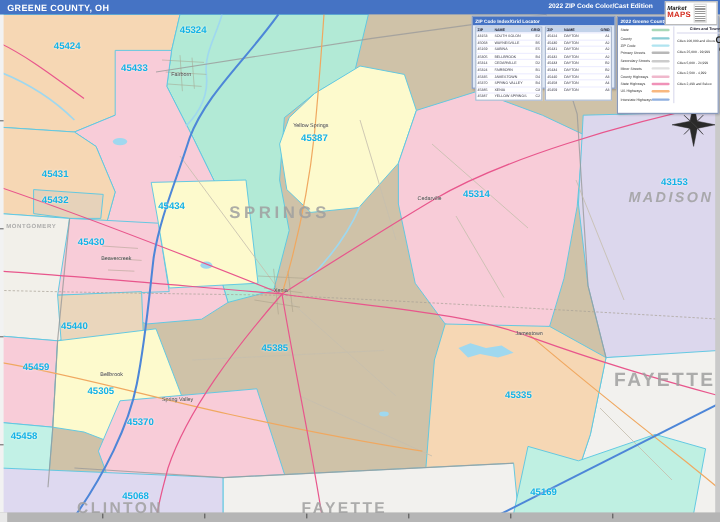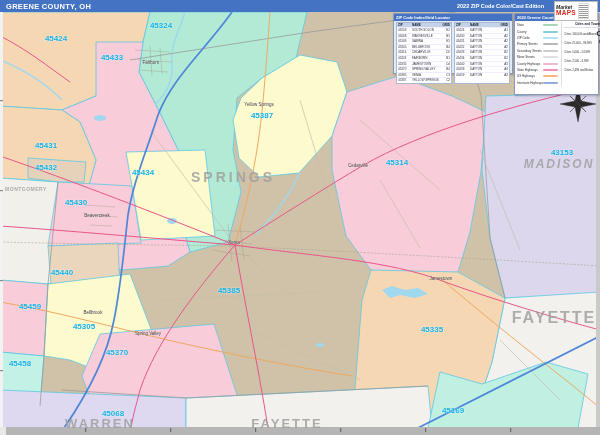--- a/index.html
+++ b/index.html
@@ -182,21 +182,21 @@
 
   <div class="lbl-layer">
     <div>
 
         <div class="county-label" style="left: 233px; top: 177px; font-size: 14px; letter-spacing: 3px;">SPRINGS</div>
 
         <div class="county-label" style="left: 559px; top: 164px; font-size: 12px; letter-spacing: 2px; font-style: italic;">MADISON</div>
 
         <div class="county-label" style="left: 554px; top: 318px; font-size: 16px; letter-spacing: 2px;">FAYETTE</div>
 
-        <div class="county-label" style="left: 100px; top: 423px; font-size: 13px; letter-spacing: 2px;">WARREN</div>
+        <div class="county-label" style="left: 100px; top: 423px; font-size: 13px; letter-spacing: 2px;">CLINTON</div>
 
         <div class="county-label" style="left: 287px; top: 423px; font-size: 13px; letter-spacing: 2px;">FAYETTE</div>
 
         <div class="county-label" style="left: 26px; top: 189px; font-size: 5px; letter-spacing: 0.5px;">MONTGOMERY</div>
       </div>
     <div>
 
         <div class="city-label" style="left: 151px; top: 62px;">Fairborn</div>
 
         <div class="city-label" style="left: 97px; top: 215px;">Beavercreek</div>

